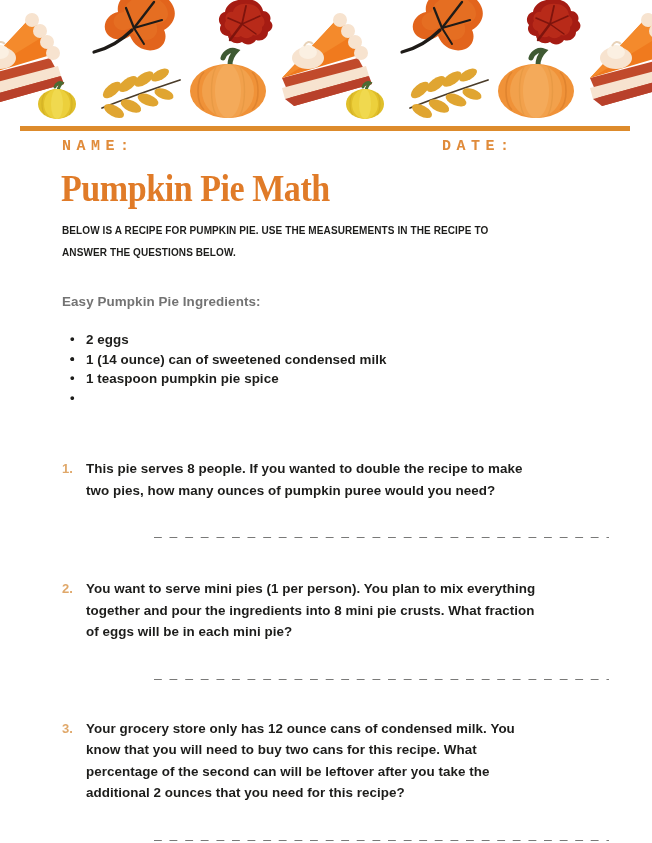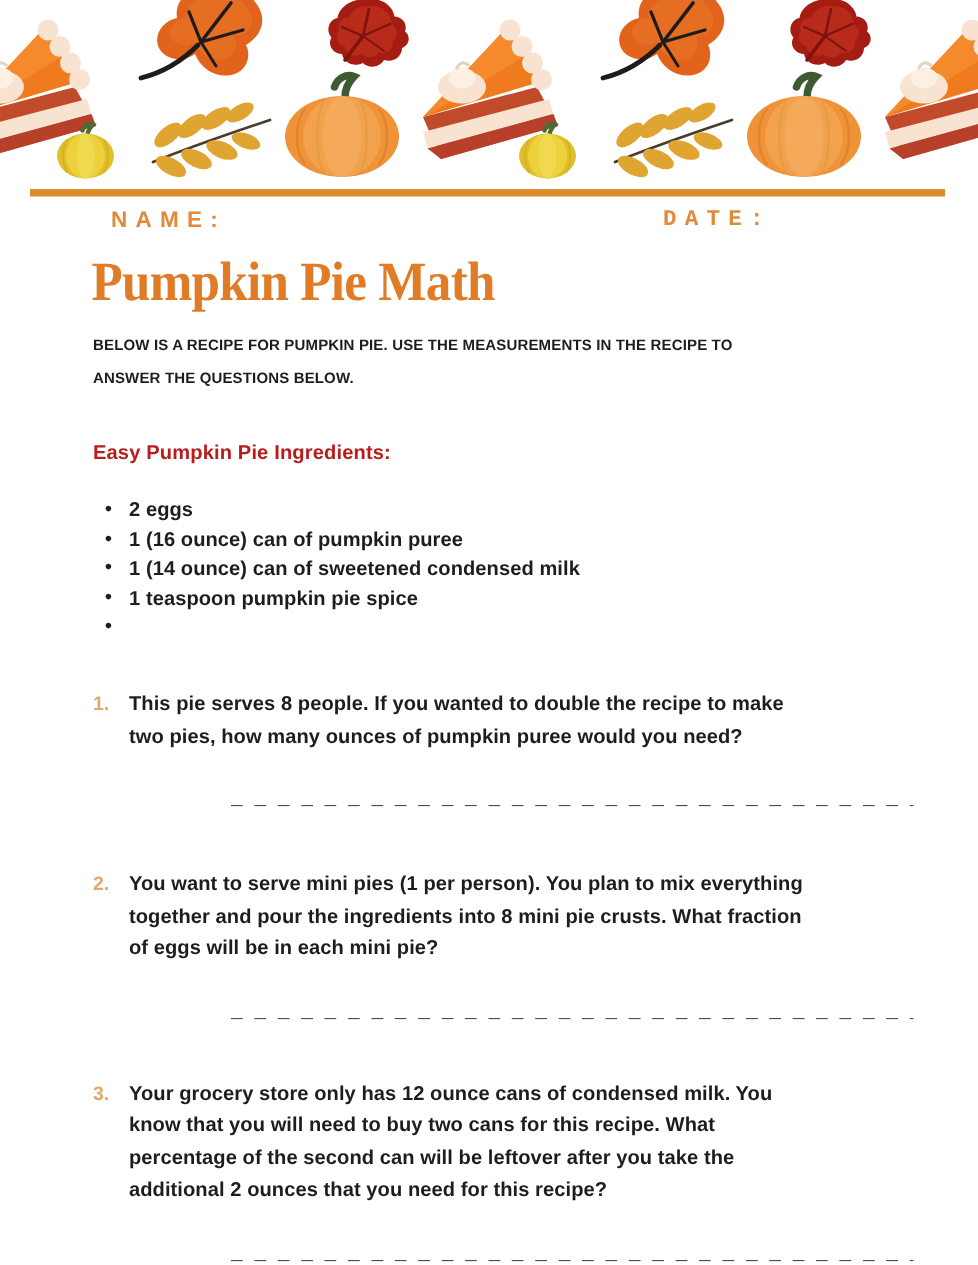--- a/index.html
+++ b/index.html
@@ -47,21 +47,21 @@
   }
   .nd-label {
     position: absolute;
     top: 0;
     font-family: "Liberation Sans", sans-serif;
     font-weight: 700;
     font-size: 15px;
     letter-spacing: 5.5px;
     color: #e08b3a;
   }
-  .nd-name { left: 12px; }
+  .nd-name { left: 0; font-family: Liberation Mono, monospace; }
   .nd-date { left: 380px; font-family: Liberation Mono, monospace; }
 
   
   .title {
     position: absolute;
     top: 168px;
     left: 61px;
     font-family: "Liberation Serif", serif;
     font-weight: 700;
     font-size: 37px;
@@ -87,21 +87,21 @@
     text-transform: uppercase;
   }
 
   
   .ing-heading {
     position: absolute;
     top: 294px;
     left: 62px;
     font-size: 13.4px;
     font-weight: 700;
-    color: #b91c1c;
+    color: #737373;
     letter-spacing: 0.1px;
   }
   .ing-list {
     position: absolute;
     top: 330px;
     left: 62px;
     margin: 0;
     padding: 0;
     list-style: none;
     width: 520px;
@@ -321,21 +321,21 @@
   <span class="nd-label nd-date">DATE:</span>
 </div>
 
 <div class="title">Pumpkin Pie Math</div>
 
 <div class="instructions">BELOW IS A RECIPE FOR PUMPKIN PIE. USE THE MEASUREMENTS IN THE RECIPE TO ANSWER THE QUESTIONS BELOW.</div>
 
 <div class="ing-heading">Easy Pumpkin Pie Ingredients:</div>
 <ul class="ing-list" id="ingredients-list">
     <li><span class="bullet">•</span><span>2 eggs</span></li>
-    <li><span class="bullet">•</span><span>1 (16 ounce) can of pumpkin puree</span></li>
+    <li><span class="bullet">•</span></li>
     <li><span class="bullet">•</span><span>1 (14 ounce) can of sweetened condensed milk</span></li>
     <li><span class="bullet">•</span><span>1 teaspoon pumpkin pie spice</span></li>
     <li><span class="bullet">•</span></li>
   </ul>
 
 <div class="questions" id="questions-container">
     <div class="question">
       <div class="q-num">1.</div>
       <div class="q-text">This pie serves 8 people. If you wanted to double the recipe to make two pies, how many ounces of pumpkin puree would you need?</div>
       <div class="answer-line" style="margin-top: 24px; margin-bottom: 38px;">_ _ _ _ _ _ _ _ _ _ _ _ _ _ _ _ _ _ _ _ _ _ _ _ _ _ _ _ _ _</div>

